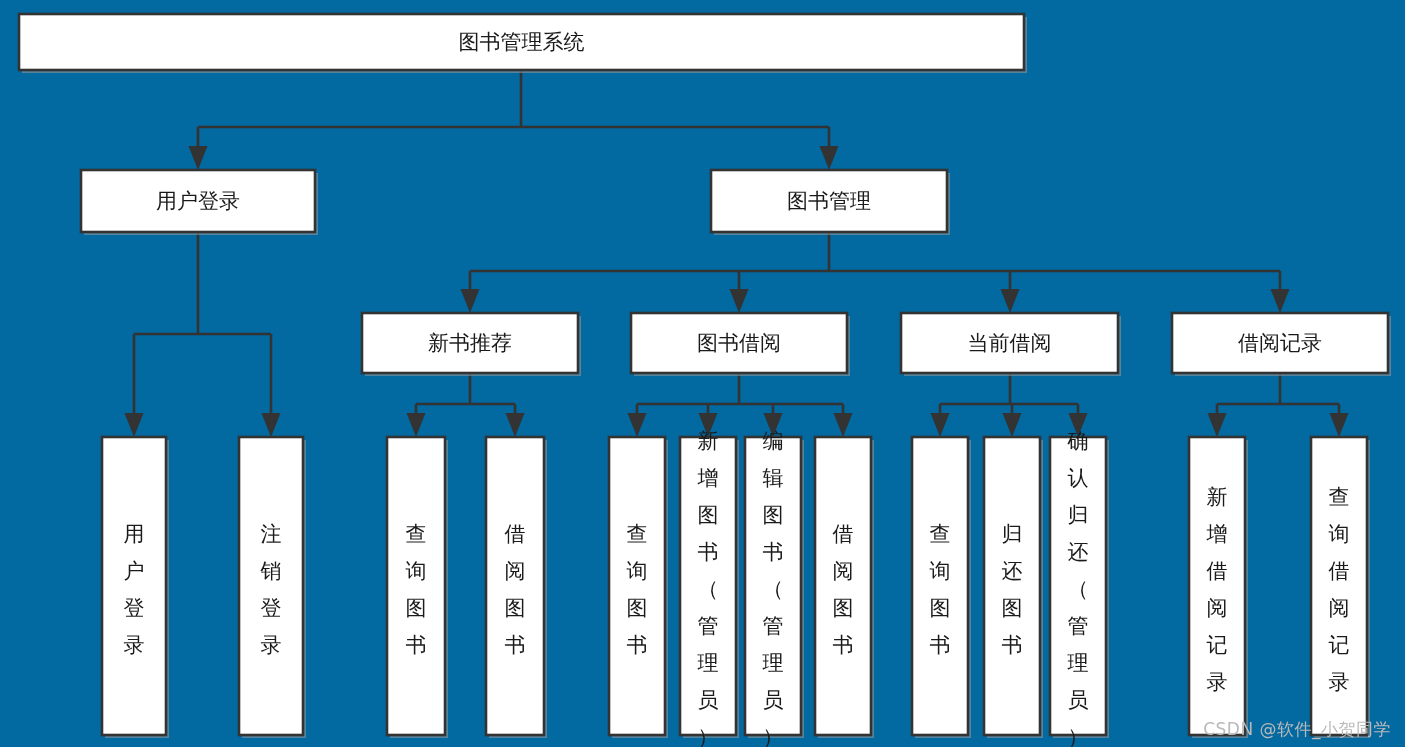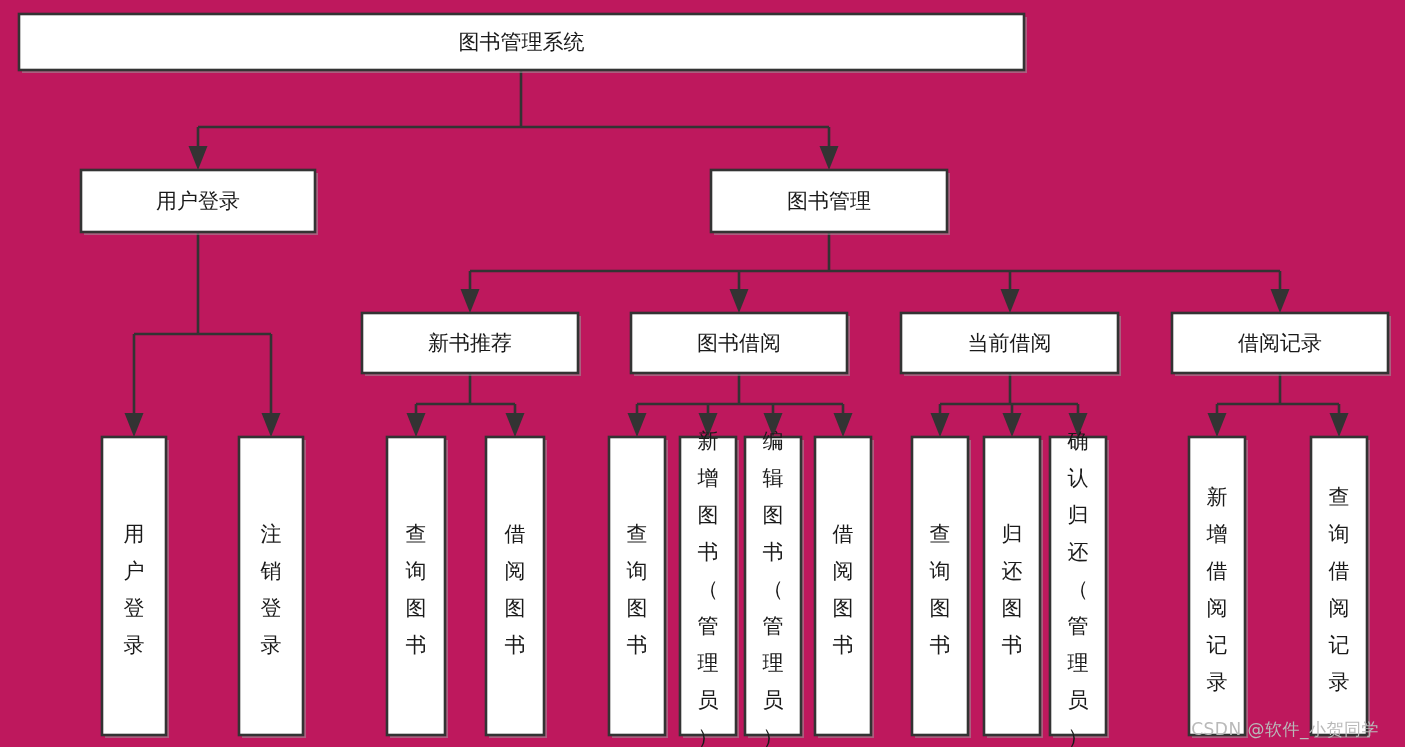--- a/index.html
+++ b/index.html
@@ -11,21 +11,21 @@
   body {
     width: 1405px;
     height: 747px;
     overflow: hidden;
     font-family: "DejaVu Sans", "Liberation Sans", sans-serif;
   }
   #diagram-root {
     position: relative;
     width: 1405px;
     height: 747px;
-    background: #be185d;
+    background: #0369a1;
   }
   svg.diagram-canvas {
     position: absolute;
     left: 0;
     top: 0;
     width: 1405px;
     height: 747px;
   }
   .node-box {
     fill: #ffffff;
@@ -53,21 +53,21 @@
     dominant-baseline: middle;
   }
   .node-label-v {
     font-family: "DejaVu Sans", "Liberation Sans", sans-serif;
     font-size: 21px;
     fill: #1a1a1a;
     text-anchor: middle;
   }
   .watermark {
     position: absolute;
-    right: 26px;
+    right: 14px;
     bottom: 6px;
     font-family: "DejaVu Sans", "Liberation Sans", sans-serif;
     font-size: 17px;
     color: #b9b9b9;
     letter-spacing: 0.5px;
     white-space: nowrap;
     user-select: none;
   }
 </style>
 </head>

